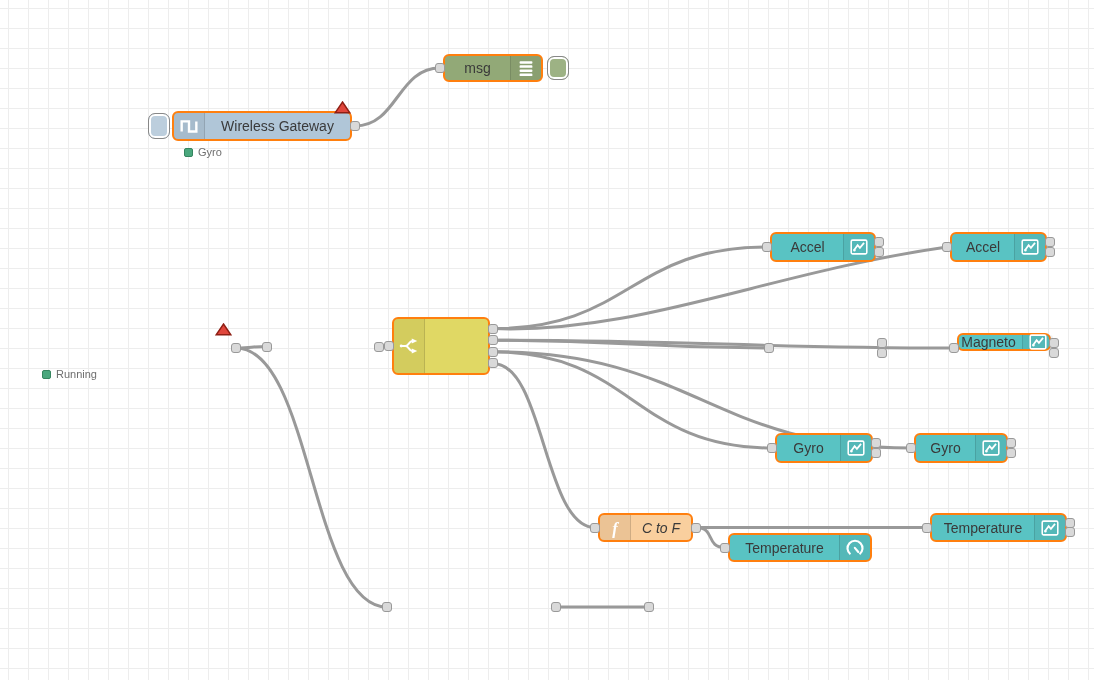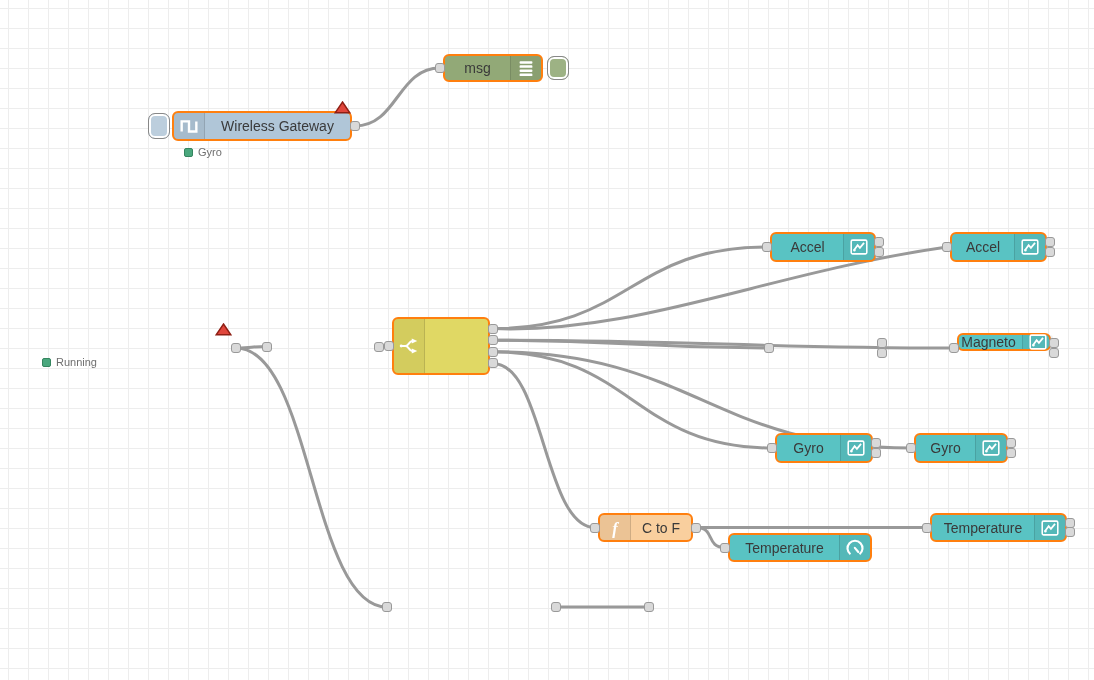--- a/index.html
+++ b/index.html
@@ -101,21 +101,21 @@
           </g>
         </svg>
       </div>
     </div>
     <div class="port" style="left: 435px; top: 63px;"></div>
     <div class="node-button" style="width: 22px; height: 24px; top: 56px; left: 547px; background: rgb(157, 178, 132);"></div>
     <div class="port" style="left: 231px; top: 343px;"></div>
     <div class="marker" style="left: 215px; top: 323px;"><svg width="17" height="13" viewBox="0 0 17 13" xmlns="http://www.w3.org/2000/svg">
         <path d="M8.5 1 L15.8 11.8 L1.2 11.8 Z" fill="#e0463c" stroke="#8e1f14" stroke-width="1.4"></path>
       </svg></div>
-    <div class="status" style="left: 42px; top: 356px; justify-content: flex-end;">
+    <div class="status" style="left: 42px; top: 368px; justify-content: flex-end;">
       <span class="status-dot"></span>
       <span class="status-text">Running</span>
     </div>
     <div class="port" style="left: 262px; top: 341.5px;"></div>
     <div class="port" style="left: 374px; top: 341.5px;"></div>
     <div class="node" style="left: 392px; top: 317px; width: 98px; height: 58px; background: rgb(224, 216, 100);">
       <div class="icon-strip left">
         <svg width="22" height="22" viewBox="0 0 24 24" xmlns="http://www.w3.org/2000/svg">
           <circle cx="3.5" cy="12" r="1.6" fill="#fff"></circle>
           <path d="M3.5 12 H8 C12 12 12 6.5 15.5 6.5" stroke="#fff" stroke-width="2.2" fill="none"></path>
@@ -197,21 +197,21 @@
     </div>
     <div class="port" style="left: 906px; top: 443px;"></div>
     <div class="port" style="left: 1006px; top: 438px;"></div>
     <div class="port" style="left: 1006px; top: 448px;"></div>
     <div class="node" style="left: 598px; top: 513px; width: 95px; height: 29px; background: rgb(249, 207, 158);">
       <div class="icon-strip left">
         <svg width="22" height="22" viewBox="0 0 24 24" xmlns="http://www.w3.org/2000/svg">
           <text x="12" y="18" font-size="18" font-style="italic" font-weight="bold" fill="#fff" text-anchor="middle" font-family="'Liberation Serif',serif">f</text>
         </svg>
       </div>
-      <span class="node-label" style="">C to F</span>
+      <span class="node-label" style="font-style: italic;">C to F</span>
     </div>
     <div class="port" style="left: 590px; top: 522.5px;"></div>
     <div class="port" style="left: 691px; top: 522.5px;"></div>
     <div class="node" style="left: 728px; top: 533px; width: 144px; height: 29px; background: rgb(89, 195, 195);">
       <span class="node-label">Temperature</span>
       <div class="icon-strip right">
         <svg width="22" height="22" viewBox="0 0 24 24" xmlns="http://www.w3.org/2000/svg">
           <path d="M7 18.8 A8.2 8.2 0 1 1 17 18.8" stroke="#fff" stroke-width="2.3" fill="none"></path>
           <path d="M11.8 11.8 L15.6 16.4" stroke="#fff" stroke-width="2.3" stroke-linecap="round"></path>
         </svg>

